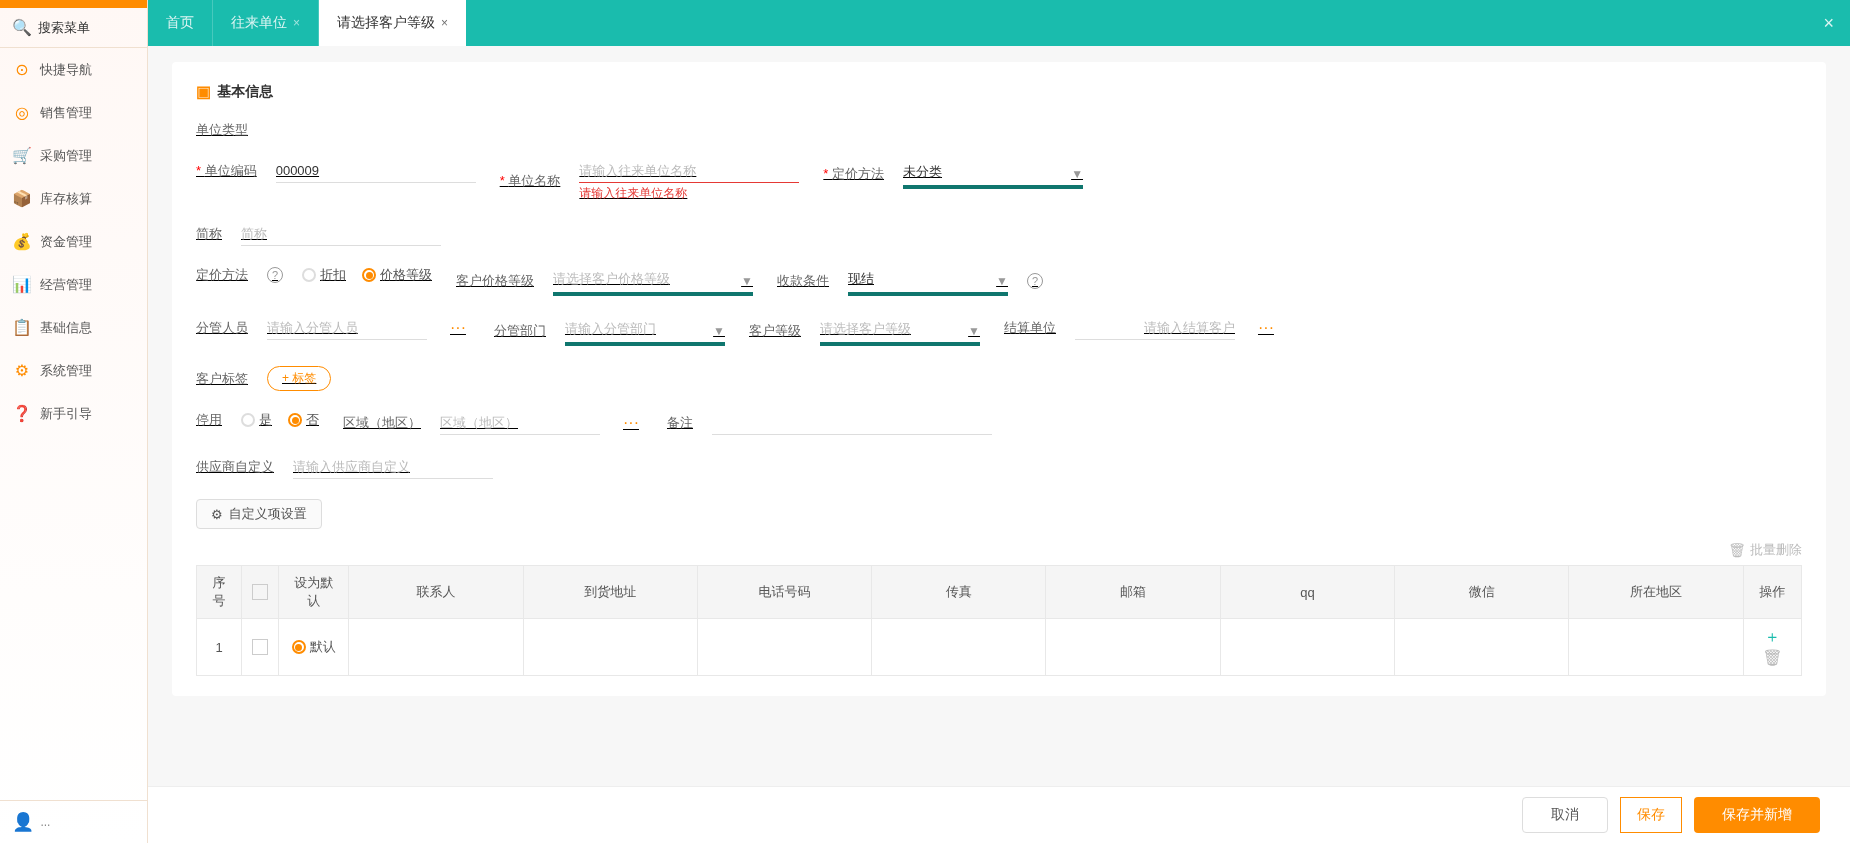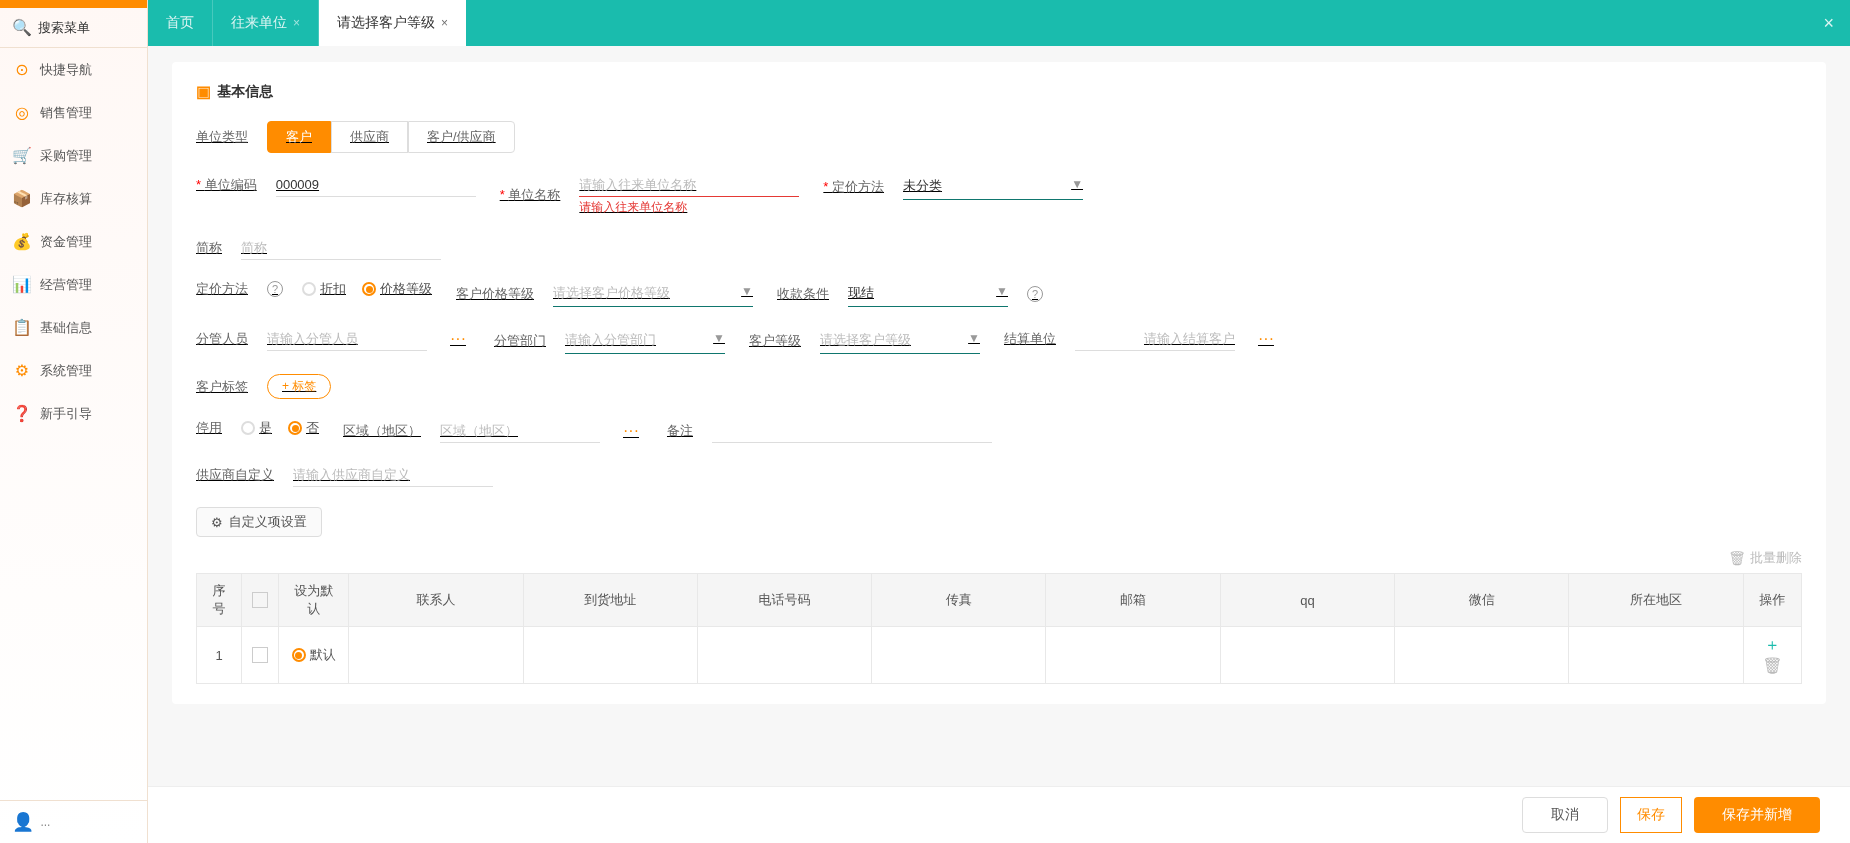--- a/index.html
+++ b/index.html
@@ -165,24 +165,24 @@
       color: #e53935;
       margin-top: 2px;
     }
     .form-select-value {
       font-size: 13px;
       color: #333;
     }
     .form-select-value.placeholder { color: #bbb; }
     .form-select-arrow { color: #999; font-size: 12px; }
     .form-select-box {
-      border-bottom: 1px solid #0f766e;
+      border-bottom: 4px solid #0f766e;
       padding: 4px 0;
       display: flex;
-      align-items: flex-start;
+      align-items: flex-end;
       gap: 6px;
       min-width: 160px;
     }
 
     
     .unit-type-group {
       display: flex;
       gap: 0;
     }
     .unit-type-btn {
@@ -436,25 +436,20 @@
   <div class="content">
     <div class="card">
       <div class="section-title">
         <span class="section-title-icon">▣</span>
         <span>基本信息</span>
       </div>
 
       <div class="form-row">
         <div class="form-field">
           <span class="form-label">单位类型</span>
-          <div class="unit-type-group">
-            <button class="unit-type-btn active">客户</button>
-            <button class="unit-type-btn">供应商</button>
-            <button class="unit-type-btn">客户/供应商</button>
-          </div>
         </div>
       </div>
 
       <div class="form-row">
         <div class="form-field">
           <span class="form-label required">单位编码</span>
           <input class="form-input" type="text" value="000009" style="width: 200px;">
         </div>
         <div class="form-field">
           <span class="form-label required">单位名称</span>

